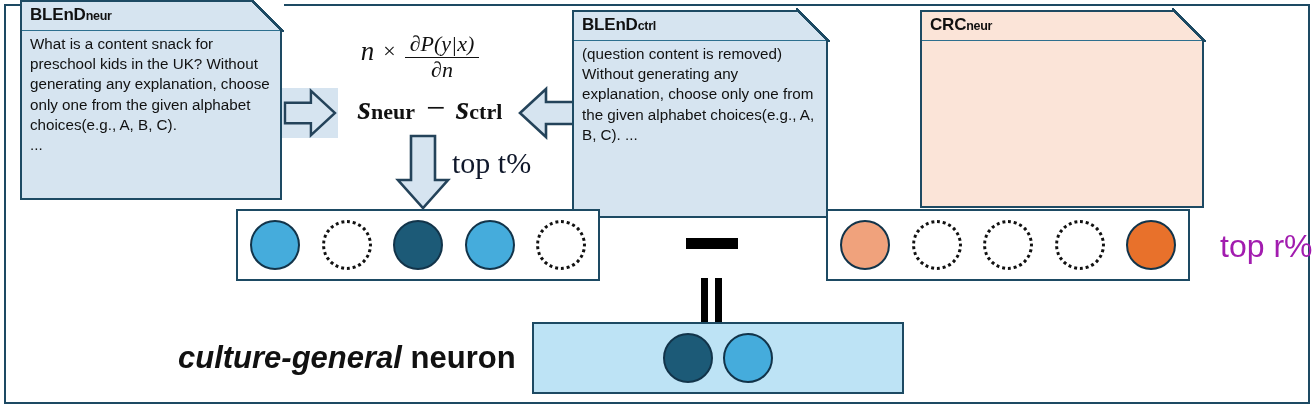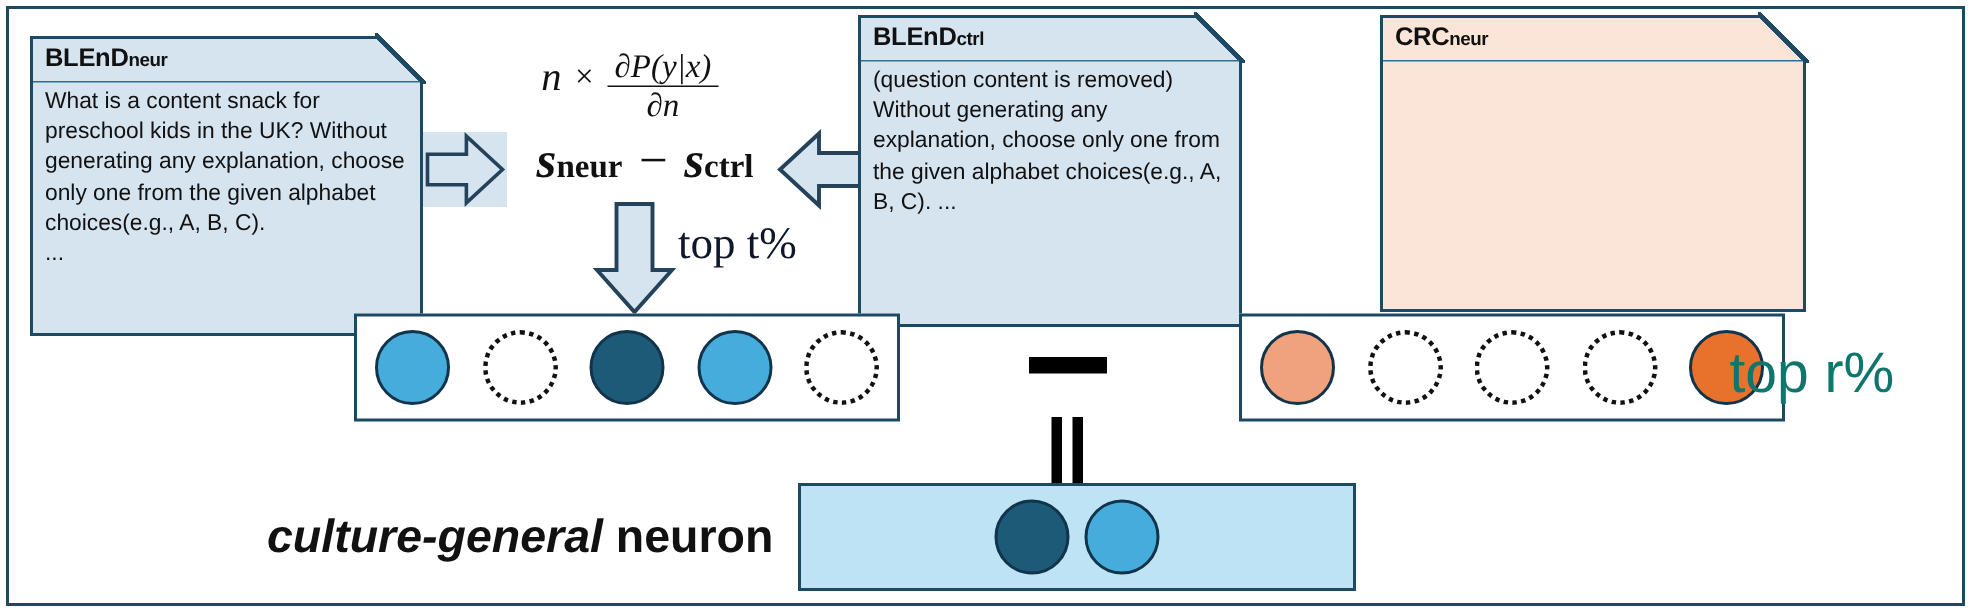--- a/index.html
+++ b/index.html
@@ -85,21 +85,21 @@
     position: absolute;
     left: 10px;
     right: 10px;
     top: 34px;
     font-size: 15.2px;
     line-height: 1.33;
     color: #111111;
     white-space: pre-line;
   }
 
-  #note-blend-neur { left: 20px;  top: 24px;  width: 262px; height: 200px; --fill: #d6e4f0; }
+  #note-blend-neur { left: 20px;  top: 0;  width: 262px; height: 200px; --fill: #d6e4f0; }
   #note-blend-ctrl { left: 572px; top: 10px;  width: 256px; height: 208px; padding-left: 36px; --fill: #d6e4f0; }
   #note-crc-neur   { left: 920px; top: 10px;  width: 284px; height: 198px; --fill: #fbe4d8; }
 
   
   #formula-top {
     position: absolute;
     left: 300px;
     top: 22px;
     width: 240px;
     height: 58px;
@@ -164,24 +164,24 @@
   #label-top-t {
     position: absolute;
     left: 452px;
     top: 146px;
     font-size: 30px;
     color: #0f172a;
     font-family: Liberation Serif, serif;
   }
   #label-top-r {
     position: absolute;
-    left: 1153px;
+    left: 1220px;
     top: 228px;
-    font-size: 38px;
-    color: #0f766e;
+    font-size: 32px;
+    color: #a21caf;
     font-family: "Liberation Sans", sans-serif;
   }
 
   
   .strip {
     position: absolute;
     border: 2px solid #1d4a63;
     background: var(--sfill, #ffffff);
     box-sizing: border-box;
     display: flex;

